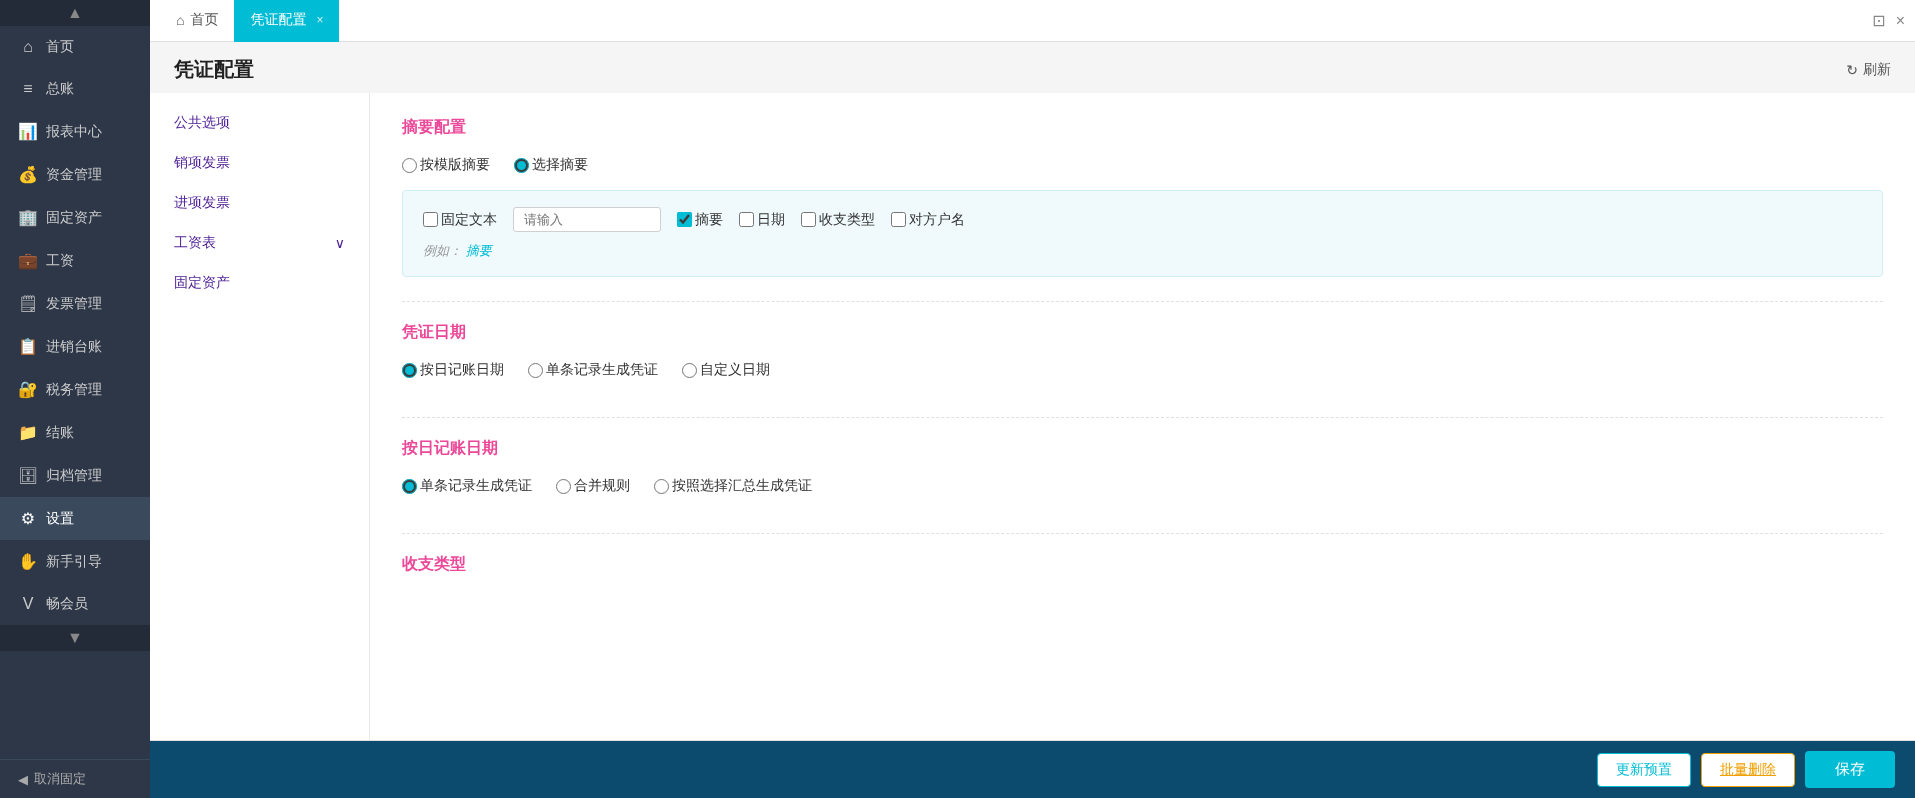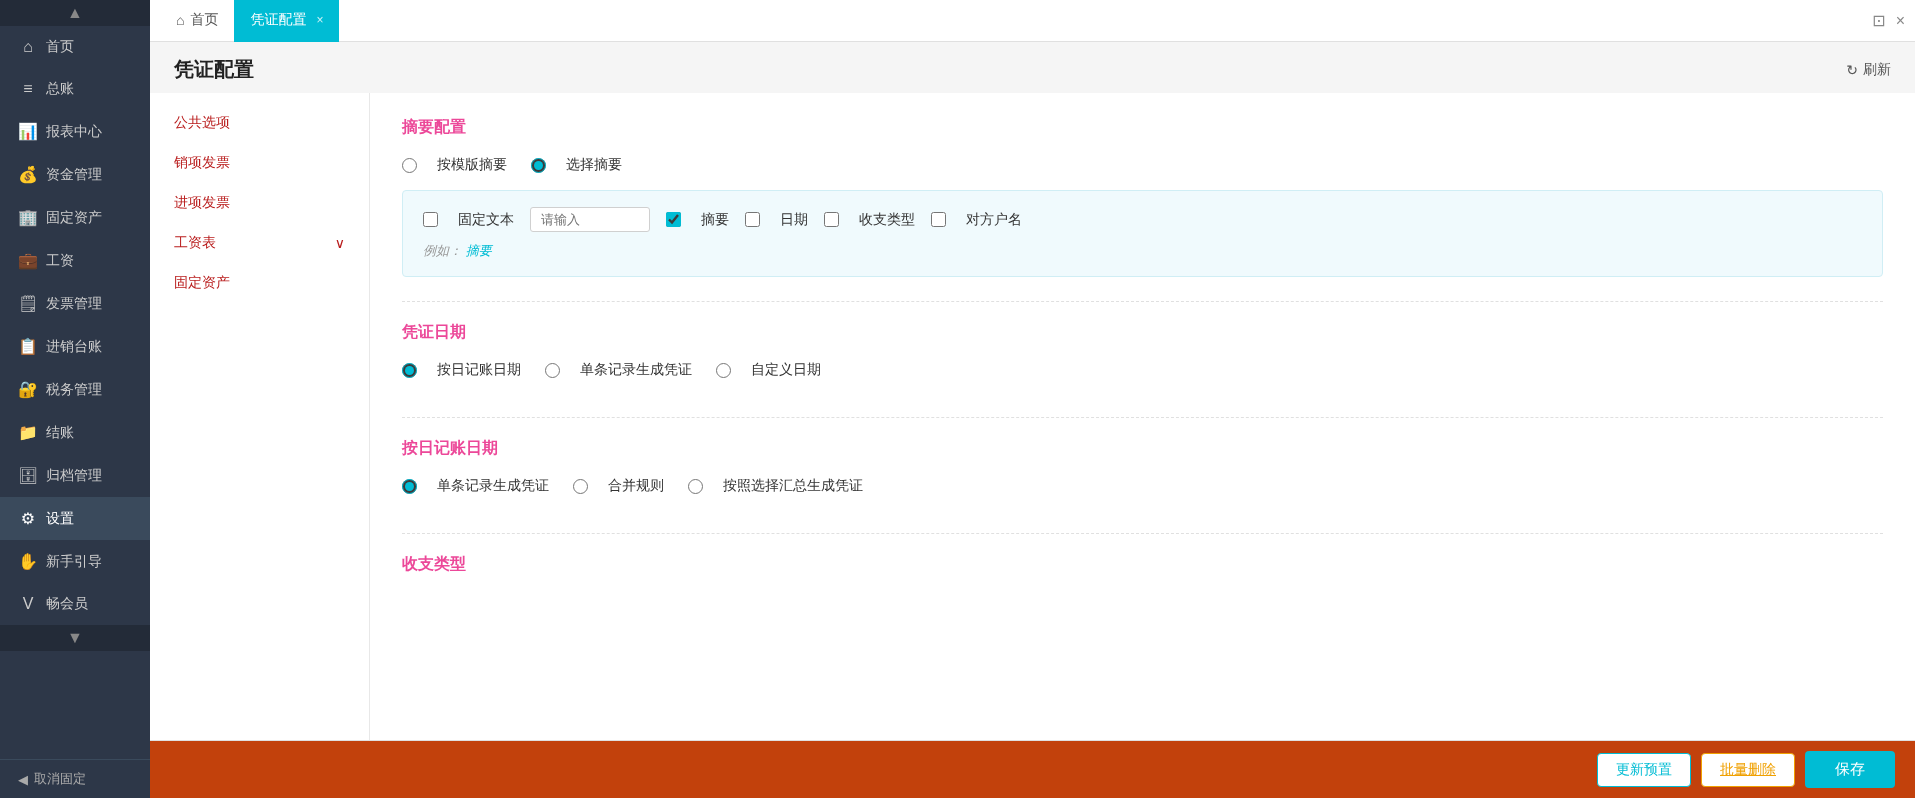--- a/index.html
+++ b/index.html
@@ -148,21 +148,21 @@
       width: 220px;
       min-width: 220px;
       background: #fff;
       border-right: 1px solid #e8e8e8;
       padding-top: 10px;
       overflow-y: auto;
     }
     .left-nav-item {
       padding: 11px 24px;
       font-size: 14px;
-      color: #b91c1c;
+      color: #4c1d95;
       cursor: pointer;
       display: flex;
       align-items: center;
       justify-content: space-between;
     }
     .left-nav-item.active {
       background: #00bcd4;
       color: #fff;
     }
 
@@ -193,21 +193,21 @@
     
     .radio-group {
       display: flex;
       align-items: center;
       gap: 24px;
       margin-bottom: 14px;
     }
     .radio-option {
       display: flex;
       align-items: center;
-      gap: 20px;
+      gap: 3px;
       font-size: 14px;
       color: #333;
       cursor: pointer;
     }
     .radio-option input[type="radio"] {
       accent-color: #00bcd4;
       width: 15px;
       height: 15px;
       cursor: pointer;
     }
@@ -232,38 +232,38 @@
       gap: 16px;
       flex-wrap: wrap;
     }
     .summary-input {
       border: 1px solid #d0d0d0;
       border-radius: 3px;
       padding: 4px 10px;
       font-size: 13px;
       color: #999;
       background: #fff;
-      width: 120px;
+      width: 148px;
       outline: none;
     }
     .summary-example {
       margin-top: 10px;
       font-size: 13px;
       color: #00bcd4;
       font-style: italic;
     }
     .example-label { color: #999; }
 
     
     .footer-bar {
       display: flex;
       align-items: center;
       justify-content: flex-end;
       padding: 10px 20px;
-      background: #c2410c;
+      background: #0c4a6e;
       border-top: 1px solid #e0e0e0;
       gap: 10px;
     }
     .btn-update {
       background: #fff;
       border: 1px solid #00bcd4;
       color: #00bcd4;
       padding: 7px 18px;
       border-radius: 4px;
       font-size: 14px;

